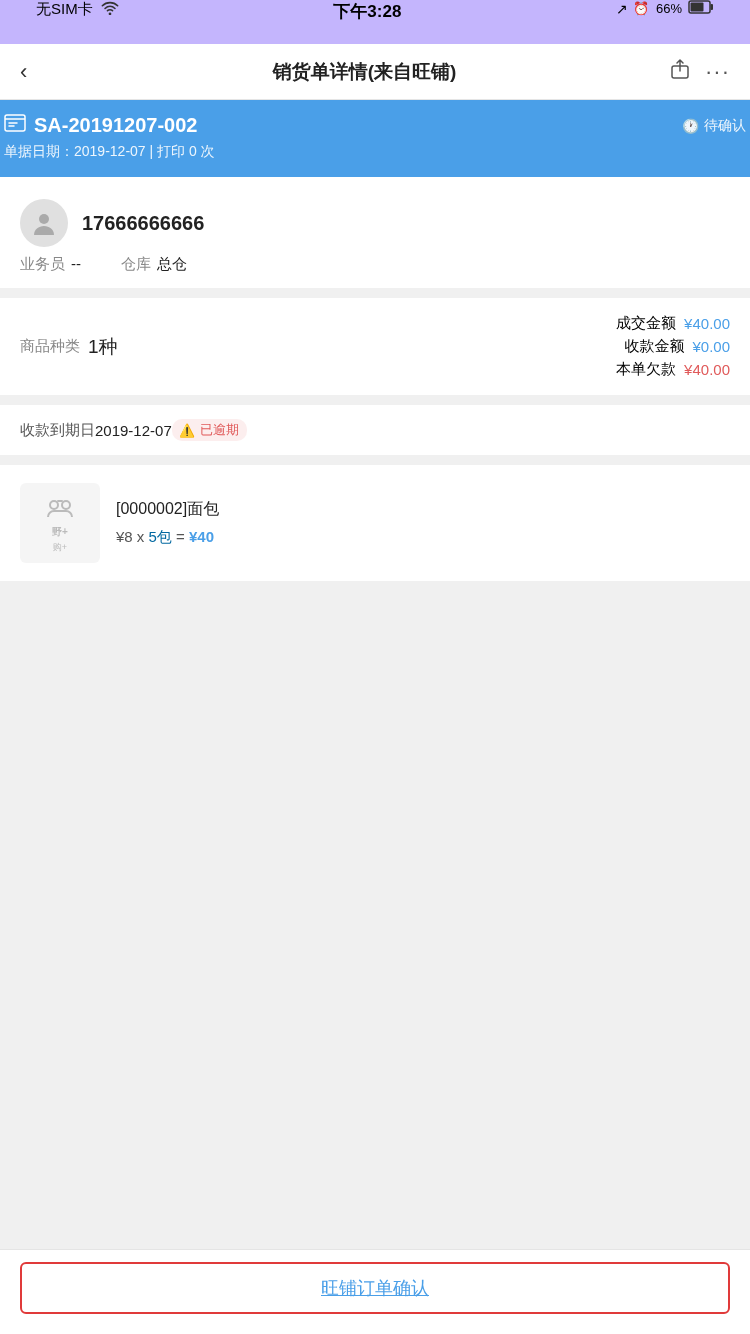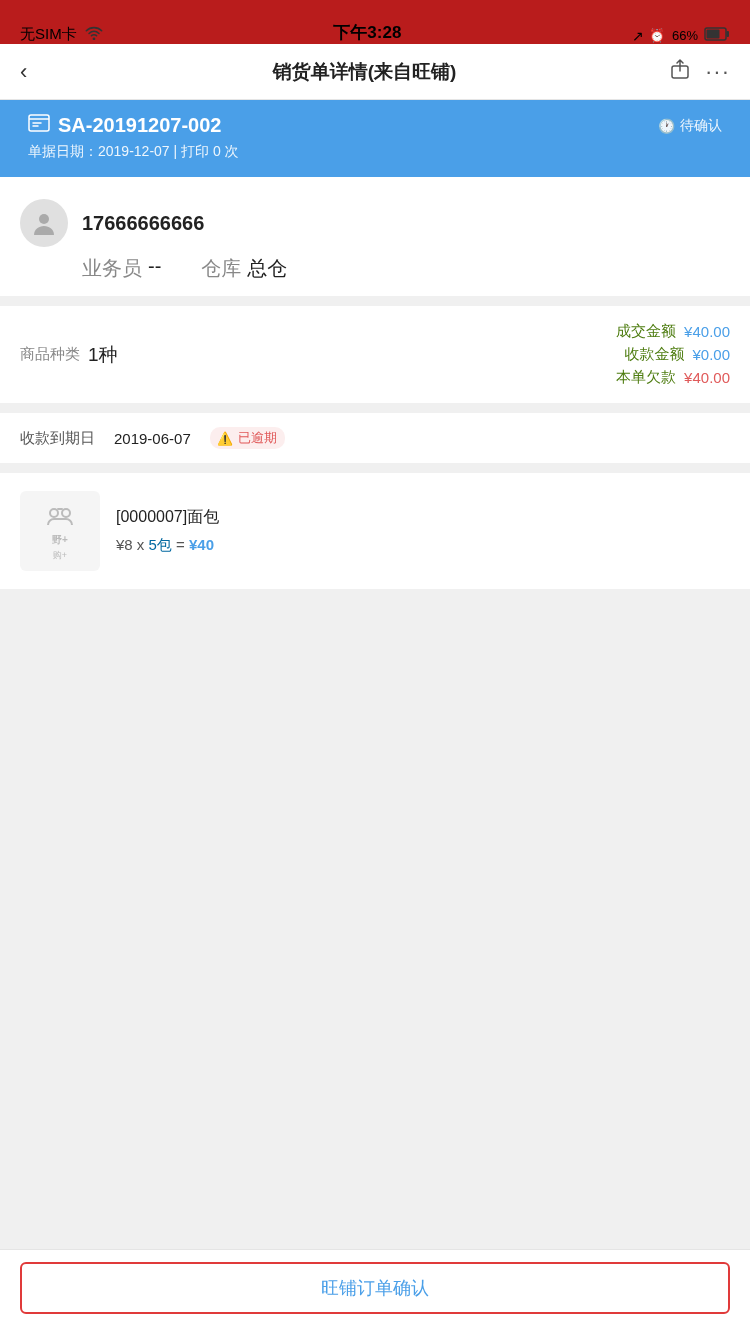--- a/index.html
+++ b/index.html
@@ -8,26 +8,26 @@
       font-family: -apple-system, "PingFang SC", "Microsoft YaHei", sans-serif;
       background: #f0f0f0;
       width: 750px;
       min-height: 1334px;
       position: relative;
       overflow-x: hidden;
     }
 
     
     .status-bar {
-      background: #b91c1c;
+      background: #c4b5fd;
       height: 44px;
       display: flex;
-      align-items: flex-end;
+      align-items: flex-start;
       justify-content: space-between;
-      padding: 0 20px;
+      padding: 0 36px;
       font-size: 15px;
       font-weight: 500;
     }
     .status-left { display: flex; align-items: center; gap: 8px; font-size: 15px; }
     .status-center { font-size: 17px; font-weight: 600; }
     .status-right { display: flex; align-items: center; gap: 6px; font-size: 13px; }
 
     
     .nav-bar {
       background: #fff;
@@ -58,21 +58,21 @@
     }
     .nav-icon {
       font-size: 20px;
       color: #555;
       cursor: pointer;
     }
 
     
     .order-header {
       background: #4a9fe8;
-      padding: 14px 28px 16px;
+      padding: 14px 4px 16px;
       margin-bottom: 0;
     }
     .order-header-top {
       display: flex;
       align-items: center;
       justify-content: space-between;
       margin-bottom: 6px;
     }
     .order-number {
       display: flex;
@@ -129,23 +129,22 @@
       color: #222;
     }
     .customer-name {
       font-size: 15px;
       color: #555;
       margin-left: 62px;
       margin-bottom: 10px;
     }
     .customer-meta {
       display: flex;
-      margin-left: 62px;
       gap: 40px;
-      font-size: 20px;
+      font-size: 15px;
       color: #555;
     }
     .meta-item { display: flex; gap: 6px; }
     .meta-label { color: #888; }
     .meta-value { color: #222; }
 
     
     .summary-section {
       background: #fff;
       padding: 16px 20px;
@@ -170,32 +169,32 @@
       flex-direction: column;
       align-items: flex-end;
       gap: 4px;
     }
     .amount-row {
       display: flex;
       align-items: center;
       gap: 8px;
       font-size: 15px;
     }
-    .amount-label { color: #4d7c0f; }
+    .amount-label { color: #000000; }
     .amount-value { color: #4a9fe8; font-size: 15px; }
     .amount-value.overdue { color: #e05a5a; }
 
     
     .overdue-section {
       background: #fff;
       padding: 14px 20px;
       margin-bottom: 10px;
       display: flex;
       align-items: center;
-      gap: 19px;
+      gap: 0;
       font-size: 15px;
       color: #555;
     }
     .overdue-date { color: #222; }
     .overdue-badge {
       display: flex;
       align-items: center;
       gap: 4px;
       background: rgba(224,90,90,0.1);
       color: #e05a5a;
@@ -299,20 +298,21 @@
       border: 2px solid #e03a3a;
       background: #fff;
       color: #4a9fe8;
       font-size: 18px;
       font-weight: 500;
       border-radius: 6px;
       cursor: pointer;
       display: flex;
       align-items: center;
       justify-content: center;
+      text-decoration: underline;
     }
   </style>
 </head>
 <body>
 
 <div class="status-bar">
   <div class="status-left">
     <span>无SIM卡</span>
     <span>
       <svg width="18" height="14" viewBox="0 0 20 14" fill="none">
@@ -412,21 +412,21 @@
       <div class="amount-row">
         <span class="amount-label">本单欠款</span>
         <span class="amount-value overdue">¥40.00</span>
       </div>
     </div>
   </div>
 </div>
 
 <div class="overdue-section card">
   <span>收款到期日</span>
-  <span class="overdue-date">2019-06-07</span>
+  <span class="overdue-date">2019-12-07</span>
   <div class="overdue-badge">
     <span>⚠️</span>
     <span>已逾期</span>
   </div>
 </div>
 
 <div class="tabs-section card">
 
   <div class="product-item">
     <div class="product-thumb">
@@ -435,21 +435,21 @@
           <circle cx="14" cy="12" r="4" stroke="#bbb" stroke-width="2"></circle>
           <circle cx="26" cy="12" r="4" stroke="#bbb" stroke-width="2"></circle>
           <path d="M8 24c0-3.3 2.7-6 6-6h12c3.3 0 6 2.7 6 6" stroke="#bbb" stroke-width="2" fill="none"></path>
           <path d="M18 8h4" stroke="#bbb" stroke-width="2" stroke-linecap="round"></path>
         </svg>
         <span style="font-size:10px;color:#bbb;font-weight:600">野+</span>
         <span style="font-size:9px;color:#bbb">购+</span>
       </div>
     </div>
     <div class="product-info">
-      <div class="product-name">[0000007]面包</div>
+      <div class="product-name">[0000002]面包</div>
       <div class="product-price">
         <span>¥8 x </span><span class="qty">5包</span><span> = </span><span class="total">¥40</span>
       </div>
     </div>
   </div>
 </div>
 
 <div class="empty-area"></div>
 
 <div class="bottom-bar">

